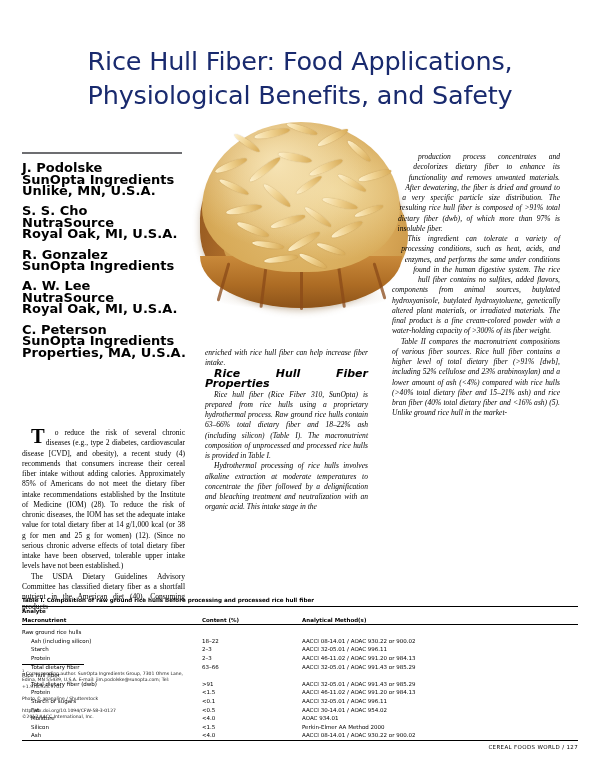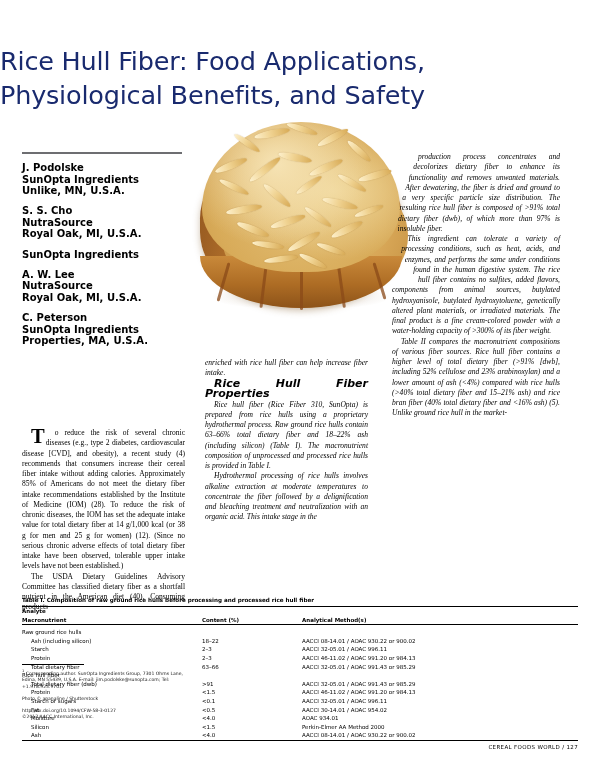--- a/index.html
+++ b/index.html
@@ -9,20 +9,21 @@
     font-family:"Liberation Serif",serif;
     color:#000;
     position:relative;
     overflow:hidden;
   }
   .page{position:relative;width:600px;height:776px;}
 
   
   .title{
     position:absolute;left:0;top:28px;width:600px;
+    text-align:center;
     font-family:"DejaVu Sans",sans-serif;
     font-weight:400;
     font-size:25.5px;
     line-height:1.32;
     color:#192a6e;
     letter-spacing:-0.2px;
   }
   .title .l2{display:block;}
 
   
@@ -85,21 +86,21 @@
     -webkit-hyphens:auto;hyphens:auto;
   }
   .col p{margin:0;text-indent:9px;font-style:italic;}
   .col p.noind{text-indent:0;}
   .rule{
     position:absolute;left:22px;top:152px;width:160px;height:2.4px;background:#6d6e71;
   }
   .authors{
     position:absolute;left:22px;top:162px;width:165px;
     font-family:"DejaVu Sans",sans-serif;
-    font-size:10px;line-height:11.6px;font-weight:700;
+    font-size:13px;line-height:11.6px;font-weight:700;
     color:#000;
   }
   .authors .grp{margin-bottom:8.5px;}
 
   .body1{
     position:absolute;left:22px;top:428px;width:163px;
     font-size:7.55px;line-height:10.25px;text-align:justify;
   }
   .body1 p{margin:0;text-indent:9px;}
   .dropcap{
@@ -113,21 +114,21 @@
 
   .fnrule{position:absolute;left:22px;top:664px;width:62px;height:0.8px;background:#000;}
   .footnotes{
     position:absolute;left:22px;top:668px;width:163px;
     font-family:"DejaVu Sans",sans-serif;
     font-size:4.55px;line-height:6.6px;color:#1a1a1a;
   }
   .footnotes p{margin:0 0 5.5px 0;}
   .footnotes sup{font-size:3.6px;vertical-align:super;}
 
-  .col2{left:205px;top:358px;width:163px;}
+  .col2{left:205px;top:348px;width:163px;}
   .col3{left:392px;top:152px;width:168px;}
 
   .subhead{
     font-family:"DejaVu Sans",sans-serif;
     font-weight:700;font-size:11px;line-height:10.5px;
     margin:6.5px 0 1.5px 0;
     text-indent:0;
   }
 
   
@@ -240,20 +241,21 @@
       <div>J. Podolske</div>
       <div>SunOpta Ingredients</div>
       <div>Unlike, MN, U.S.A.</div>
     </div>
     <div class="grp">
       <div>S. S. Cho</div>
       <div>NutraSource</div>
       <div>Royal Oak, MI, U.S.A.</div>
     </div>
     <div class="grp">
+      <div>R. Gonzalez</div>
       <div>SunOpta Ingredients</div>
     </div>
     <div class="grp">
       <div>A. W. Lee</div>
       <div>NutraSource</div>
       <div>Royal Oak, MI, U.S.A.</div>
     </div>
     <div class="grp">
       <div>C. Peterson</div>
       <div>SunOpta Ingredients</div>

